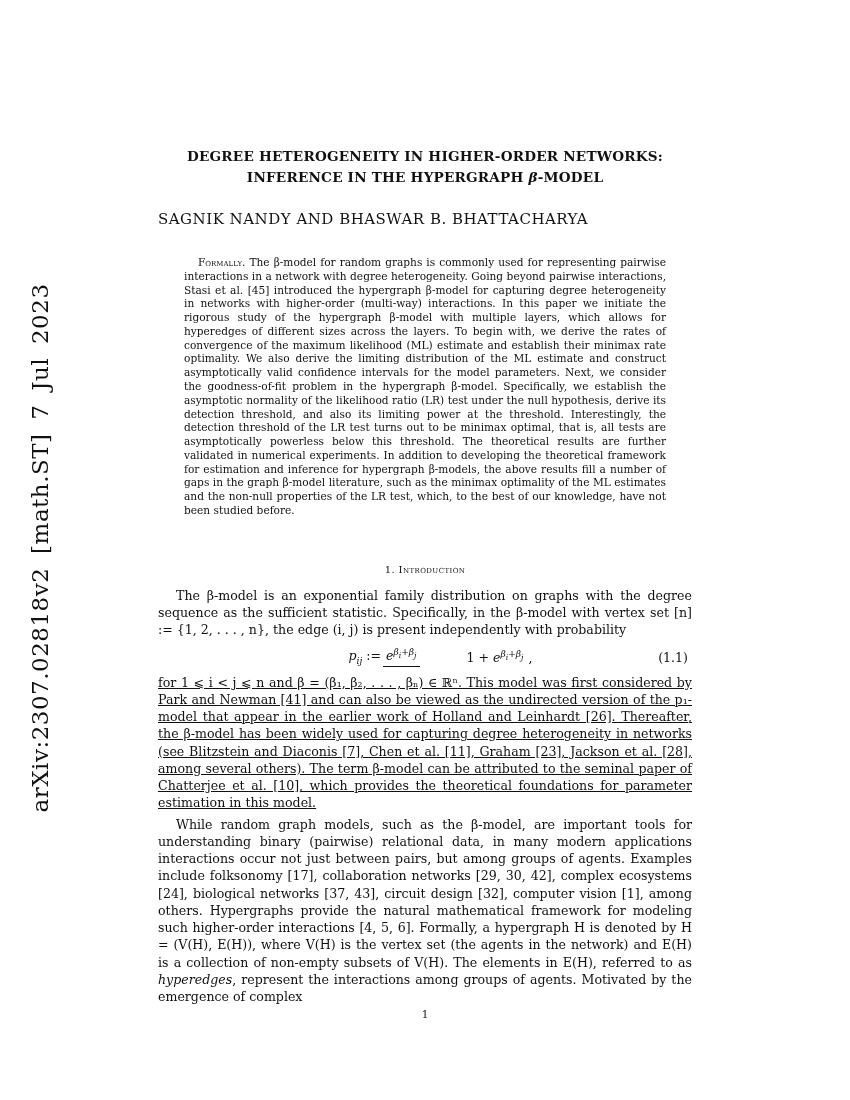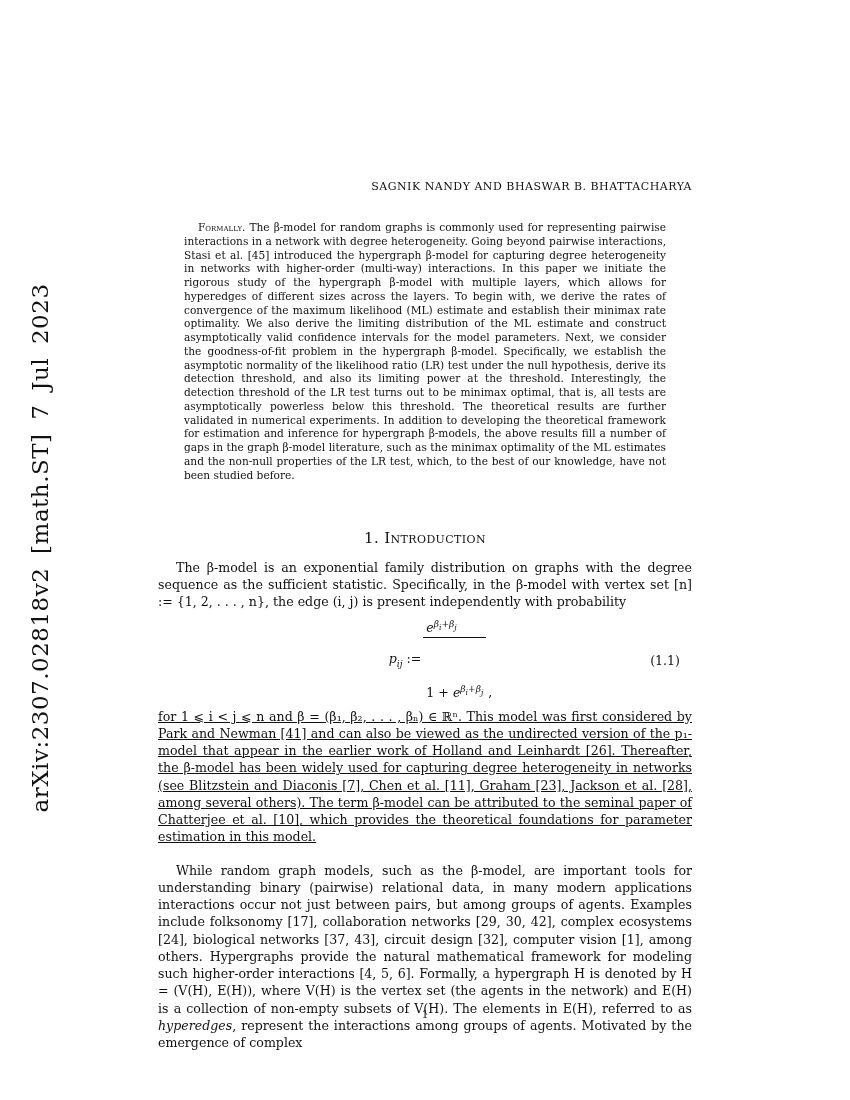--- a/index.html
+++ b/index.html
@@ -17,66 +17,67 @@
     white-space: nowrap;
     font-size: 23px; letter-spacing: 0.5px; word-spacing: 6px;
     color: #111111;
   }
 
   .content { position: absolute; left: 158px; top: 146px; width: 534px; }
 
   .title { text-align: center; font-weight: bold; font-size: 13.6px; line-height: 1.55; letter-spacing: 0.2px; }
   .title .beta { font-style: italic; }
 
-  .authors { text-align: right; font-size: 11px; margin-top: 34px; letter-spacing: 0.5px; }
+  .authors { text-align: left; font-size: 15px; margin-top: 22px; letter-spacing: 0.5px; }
 
   .abstract {
     margin: 28px 26px 0 26px;
     font-size: 10.6px; line-height: 1.3;
     text-align: justify; text-indent: 14px;
   }
   .sc { font-variant: small-caps; }
 
   .section-heading {
-    text-align: center; font-size: 15px; margin-top: 46px;
+    text-align: center; font-size: 10px; margin-top: 46px;
     font-variant: small-caps; letter-spacing: 0.4px; text-indent: 0;
   }
 
   .para { font-size: 12.6px; line-height: 1.37; text-align: justify; }
   .indent { text-indent: 18px; }
   .p-first { margin-top: 12px; }
   .p-cont { margin-top: 0; text-decoration: underline; }
-  .p-next { margin-top: 16px; }
+  .p-next { margin-top: 4px; }
 
   .equation-row {
     position: relative; margin: 9px 0 7px 0;
     font-size: 12.6px; text-align: center;
   }
-  .eq-number { position: absolute; right: 12px; top: 50%; transform: translateY(-50%); }
+  .eq-number { position: absolute; right: 4px; top: 50%; transform: translateY(-50%); }
   .eq-body { display: inline-flex; align-items: center; margin-left: 31px; }
-  .frac { display: inline-flex; flex-direction: column; vertical-align: middle; text-align: left; margin: 0 2px; gap: 44px; }
+  .frac { display: inline-flex; vertical-align: middle; text-align: right; margin: 0 2px; gap: 44px; }
   .frac-num { padding: 0 3px 2px 3px; border-bottom: 1px solid #111; }
   .frac-den { padding: 2px 3px 0 3px; }
   .it { font-style: italic; }
   sub { font-size: 72%; }
   sup.expo { font-size: 72%; }
   sup.expo sub { font-size: 85%; }
   .eq-comma { align-self: flex-end; padding-bottom: 2px; }
 
   .page-number { position: absolute; left: 0; top: 1008px; width: 100%; text-align: center; font-size: 10.5px; }
 </style>
 </head>
 <body>
 
 <div class="page">
 
   <div class="arxiv-watermark">arXiv:2307.02818v2 [math.ST] 7 Jul 2023</div>
 
   <div class="content">
 
+    <h1 class="title"><span>DEGREE HETEROGENEITY IN HIGHER-ORDER NETWORKS:</span><br><span>INFERENCE IN THE HYPERGRAPH </span><span class="beta">β</span><span>-MODEL</span></h1>
 
     <div class="authors">SAGNIK NANDY AND BHASWAR B. BHATTACHARYA</div>
 
     <div class="abstract"><span class="sc">Formally.</span>
       <span>The β-model for random graphs is commonly used for representing pairwise interactions in a network with degree heterogeneity. Going beyond pairwise interactions, Stasi et al. [45] introduced the hypergraph β-model for capturing degree heterogeneity in networks with higher-order (multi-way) interactions. In this paper we initiate the rigorous study of the hypergraph β-model with multiple layers, which allows for hyperedges of different sizes across the layers. To begin with, we derive the rates of convergence of the maximum likelihood (ML) estimate and establish their minimax rate optimality. We also derive the limiting distribution of the ML estimate and construct asymptotically valid confidence intervals for the model parameters. Next, we consider the goodness-of-fit problem in the hypergraph β-model. Specifically, we establish the asymptotic normality of the likelihood ratio (LR) test under the null hypothesis, derive its detection threshold, and also its limiting power at the threshold. Interestingly, the detection threshold of the LR test turns out to be minimax optimal, that is, all tests are asymptotically powerless below this threshold. The theoretical results are further validated in numerical experiments. In addition to developing the theoretical framework for estimation and inference for hypergraph β-models, the above results fill a number of gaps in the graph β-model literature, such as the minimax optimality of the ML estimates and the non-null properties of the LR test, which, to the best of our knowledge, have not been studied before.</span>
     </div>
 
     <div class="section-heading sc">1. Introduction</div>
 
     <p class="para indent p-first">The β-model is an exponential family distribution on graphs with the degree sequence as the sufficient statistic. Specifically, in the β-model with vertex set [n] := {1, 2, . . . , n}, the edge (i, j) is present independently with probability</p>

